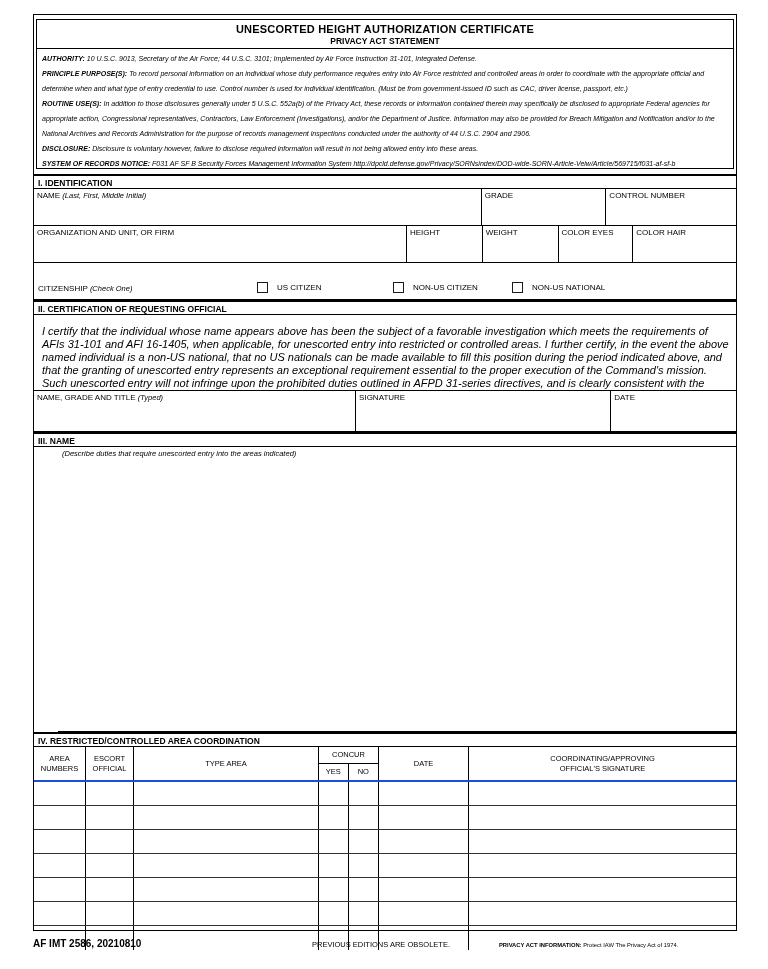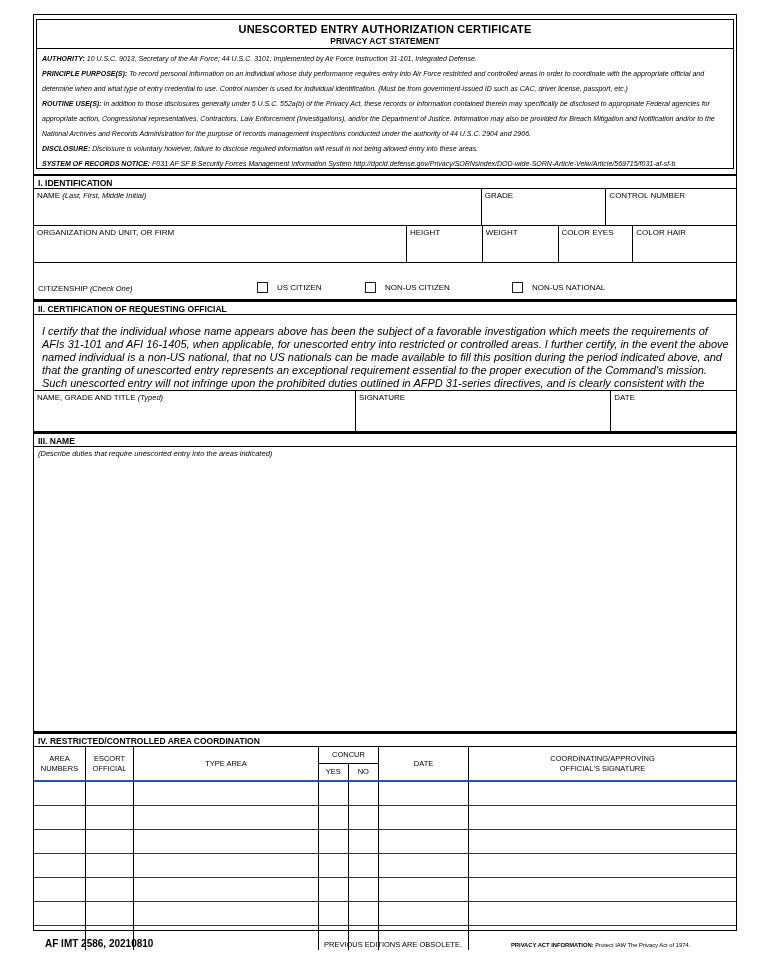--- a/index.html
+++ b/index.html
@@ -39,55 +39,55 @@
   .cb { width: 11px; height: 11px; border: 1.5px solid #1a1a1a; background: #fff; display: inline-block; }
   .cbl { font-size: 8px; margin-left: 9px; white-space: nowrap; }
 
   .cert-block { height: 69px; border-bottom: 1px solid #000; padding: 3px 7px 0 8px;
                 font-style: italic; font-size: 11px; line-height: 12.9px; overflow: hidden; margin-top: 7px; }
 
   .r-sig { height: 41px; }
   .c-ngt { width: 323px; } .c-sig { width: 256px; } .c-date2 { width: 125px; }
 
   .duty-box { height: 285px; border-bottom: 1px solid #000; padding: 2px 4px;
-              font-style: italic; font-size: 7.5px; overflow: hidden; }
+              font-style: italic; font-size: 7.5px; overflow: hidden; margin-left: 24px; }
 
   
   .thead { display: flex; height: 35px; border-bottom: 2px solid #1d4ed8; font-size: 7.5px; }
   .th { border-right: 1px solid #000; display: flex; flex-direction: column;
         align-items: center; justify-content: center; text-align: center; line-height: 9.5px; }
   .th:last-child { border-right: none; }
   .c-area { width: 52px; } .c-escort { width: 48px; } .c-type { width: 185px; }
   .c-concur { width: 60px; } .c-yes { width: 30px; } .c-no { width: 30px; }
   .c-dt { width: 90px; } .c-coord { flex: 1; }
   .concur-top { height: 17px; width: 100%; border-bottom: 1px solid #000;
                 display: flex; align-items: center; justify-content: center; }
   .concur-bottom { display: flex; flex: 1; width: 100%; }
   .yn { display: flex; align-items: center; justify-content: center; }
   .c-yes { border-right: 1px solid #000; }
   .tr { display: flex; height: 24px; border-bottom: 1px solid #333; }
   .tr:last-child { border-bottom: none; }
   .td { border-right: 1px solid #000; height: 100%; }
   .td:last-child { border-right: none; }
 
   
-  .footer { position: absolute; left: 45px; top: 938px; width: 704px; display: flex; align-items: baseline; }
+  .footer { position: absolute; left: 33px; top: 938px; width: 704px; display: flex; align-items: baseline; }
   .f-left { width: 230px; font-weight: bold; font-size: 10px; }
   .f-center { flex: 1; text-align: center; font-size: 7.5px; }
   .f-right { width: 238px; font-size: 5.8px; text-align: left; }
   .f-right b { font-size: 5.8px; }
 </style>
 </head>
 <body>
 
 <div class="form">
 
   <div class="privacy-box">
     <div class="title-block">
-      <div class="form-title">UNESCORTED ENTRY AUTHORIZATION CERTIFICATE</div>
+      <div class="form-title">UNESCORTED HEIGHT AUTHORIZATION CERTIFICATE</div>
       <div class="form-subtitle">PRIVACY ACT STATEMENT</div>
     </div>
     <div class="privacy-text">
       <div class="pline pl-1"><span class="plabel">AUTHORITY:</span> <span>10 U.S.C. 9013, Secretary of the Air Force; 44 U.S.C. 3101; Implemented by Air Force Instruction 31-101, Integrated Defense.</span></div>
       <div class="pline pl-2"><span class="plabel">PRINCIPLE PURPOSE(S):</span> <span>To record personal information on an individual whose duty performance requires entry into Air Force restricted and controlled areas in order to coordinate with the appropriate official and determine when and what type of entry credential to use. Control number is used for individual identification. (Must be from government-issued ID such as CAC, driver license, passport, etc.)</span></div>
       <div class="pline pl-3"><span class="plabel">ROUTINE USE(S):</span> <span>In addition to those disclosures generally under 5 U.S.C. 552a(b) of the Privacy Act, these records or information contained therein may specifically be disclosed to appropriate Federal agencies for appropriate action, Congressional representatives, Contractors, Law Enforcement (Investigations), and/or the Department of Justice. Information may also be provided for Breach Mitigation and Notification and/or to the National Archives and Records Administration for the purpose of records management inspections conducted under the authority of 44 U.S.C. 2904 and 2906.</span></div>
       <div class="pline pl-1"><span class="plabel">DISCLOSURE:</span> <span>Disclosure is voluntary however, failure to disclose required information will result in not being allowed entry into these areas.</span></div>
       <div class="pline pl-1"><span class="plabel">SYSTEM OF RECORDS NOTICE:</span> <span>F031 AF SF B Security Forces Management Information System http://dpcld.defense.gov/Privacy/SORNsindex/DOD-wide-SORN-Article-Veiw/Article/569715/f031-af-sf-b</span></div>
     </div>
   </div>
@@ -129,21 +129,21 @@
 
   <div class="row r-citizen">
     <div class="cz-label">
       <span>CITIZENSHIP</span>
       <span class="hint">(Check One)</span>
     </div>
     <div class="cz-item" style="left:223px">
       <span class="cb"></span>
       <span class="cbl">US CITIZEN</span>
     </div>
-    <div class="cz-item" style="left:331px">
+    <div class="cz-item" style="left:359px">
       <span class="cb"></span>
       <span class="cbl">NON-US CITIZEN</span>
     </div>
     <div class="cz-item" style="left:478px">
       <span class="cb"></span>
       <span class="cbl">NON-US NATIONAL</span>
     </div>
   </div>
 
   <div class="sec-header">II. CERTIFICATION OF REQUESTING OFFICIAL</div>

